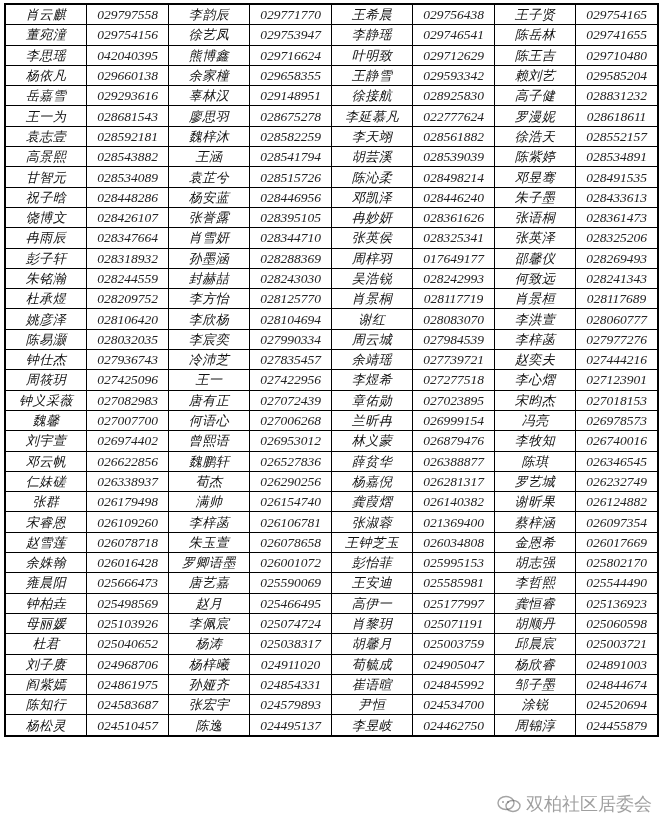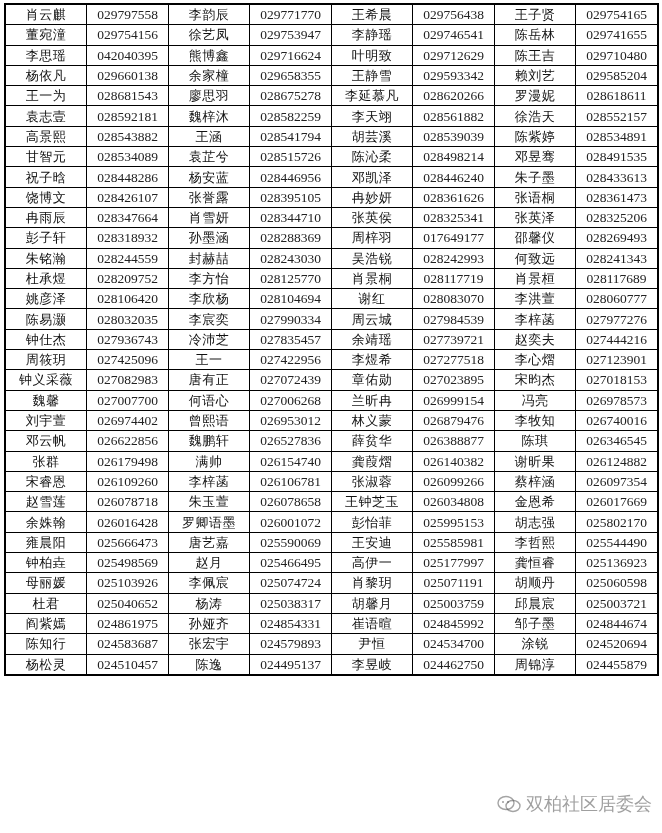--- a/index.html
+++ b/index.html
@@ -12,20 +12,21 @@
       height: 833px;
       position: relative;
       overflow: hidden;
       font-family: "DejaVu Serif", "Liberation Serif", serif;
     }
     .sheet {
       position: absolute;
       left: 4px;
       top: 3px;
       width: 645px;
+      font-style: italic;
     }
     table.roster {
       border-collapse: collapse;
       table-layout: fixed;
       width: 655px;
       border: 2px solid #000;
     }
     table.roster td {
       border: 1.3px solid #000;
       height: 19.3px;
@@ -111,26 +112,36 @@
           <td class="name">杨依凡</td>
           <td class="code">029660138</td>
           <td class="name">余家橦</td>
           <td class="code">029658355</td>
           <td class="name">王静雪</td>
           <td class="code">029593342</td>
           <td class="name">赖刘艺</td>
           <td class="code">029585204</td>
         </tr>
         <tr>
+          <td class="name">岳嘉雪</td>
+          <td class="code">029293616</td>
+          <td class="name">辜林汉</td>
+          <td class="code">029148951</td>
+          <td class="name">徐接航</td>
+          <td class="code">028925830</td>
+          <td class="name">高子健</td>
+          <td class="code">028831232</td>
+        </tr>
+        <tr>
           <td class="name">王一为</td>
           <td class="code">028681543</td>
           <td class="name">廖思羽</td>
           <td class="code">028675278</td>
           <td class="name">李延慕凡</td>
-          <td class="code">028620266</td>
+          <td class="code">022777624</td>
           <td class="name">罗漫妮</td>
           <td class="code">028618611</td>
         </tr>
         <tr>
           <td class="name">袁志壹</td>
           <td class="code">028592181</td>
           <td class="name">魏梓沐</td>
           <td class="code">028582259</td>
           <td class="name">李天翊</td>
           <td class="code">028561882</td>
@@ -291,36 +302,46 @@
           <td class="name">邓云帆</td>
           <td class="code">026622856</td>
           <td class="name">魏鹏轩</td>
           <td class="code">026527836</td>
           <td class="name">薛贫华</td>
           <td class="code">026388877</td>
           <td class="name">陈琪</td>
           <td class="code">026346545</td>
         </tr>
         <tr>
+          <td class="name">仁妹磋</td>
+          <td class="code">026338937</td>
+          <td class="name">荀杰</td>
+          <td class="code">026290256</td>
+          <td class="name">杨嘉倪</td>
+          <td class="code">026281317</td>
+          <td class="name">罗艺城</td>
+          <td class="code">026232749</td>
+        </tr>
+        <tr>
           <td class="name">张群</td>
           <td class="code">026179498</td>
           <td class="name">满帅</td>
           <td class="code">026154740</td>
           <td class="name">龚葭熠</td>
           <td class="code">026140382</td>
           <td class="name">谢昕果</td>
           <td class="code">026124882</td>
         </tr>
         <tr>
           <td class="name">宋睿恩</td>
           <td class="code">026109260</td>
           <td class="name">李梓菡</td>
           <td class="code">026106781</td>
           <td class="name">张淑蓉</td>
-          <td class="code">026099266</td>
+          <td class="code">021369400</td>
           <td class="name">蔡梓涵</td>
           <td class="code">026097354</td>
         </tr>
         <tr>
           <td class="name">赵雪莲</td>
           <td class="code">026078718</td>
           <td class="name">朱玉萱</td>
           <td class="code">026078658</td>
           <td class="name">王钟芝玉</td>
           <td class="code">026034808</td>
@@ -369,20 +390,30 @@
         </tr>
         <tr>
           <td class="name">杜君</td>
           <td class="code">025040652</td>
           <td class="name">杨涛</td>
           <td class="code">025038317</td>
           <td class="name">胡馨月</td>
           <td class="code">025003759</td>
           <td class="name">邱晨宸</td>
           <td class="code">025003721</td>
+        </tr>
+        <tr>
+          <td class="name">刘子赓</td>
+          <td class="code">024968706</td>
+          <td class="name">杨梓曦</td>
+          <td class="code">024911020</td>
+          <td class="name">荀毓成</td>
+          <td class="code">024905047</td>
+          <td class="name">杨欣睿</td>
+          <td class="code">024891003</td>
         </tr>
         <tr>
           <td class="name">阎紫嫣</td>
           <td class="code">024861975</td>
           <td class="name">孙娅齐</td>
           <td class="code">024854331</td>
           <td class="name">崔语暄</td>
           <td class="code">024845992</td>
           <td class="name">邹子墨</td>
           <td class="code">024844674</td>

